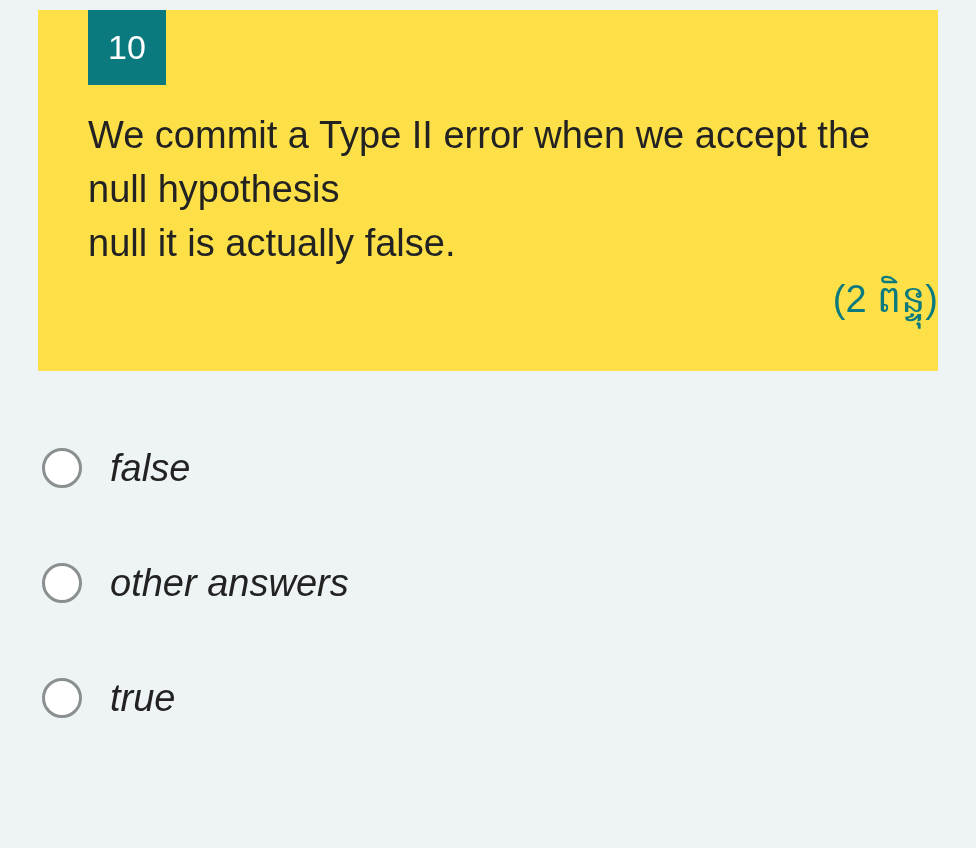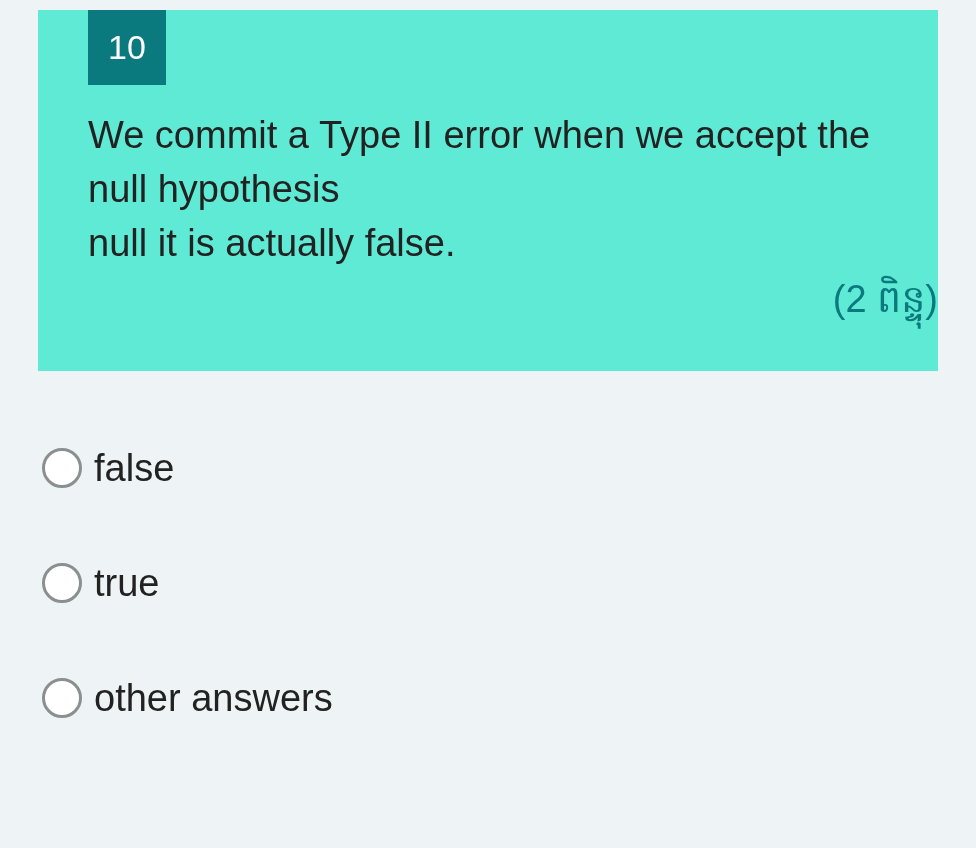--- a/index.html
+++ b/index.html
@@ -12,21 +12,21 @@
     color: #222;
   }
   .page {
     box-sizing: border-box;
     width: 976px;
     height: 848px;
     padding: 0 20px;
     background: #eef4f5;
   }
   .question-header {
-    background: #5eead4;
+    background: #fde047;
     margin: 10px 18px 0 18px;
     padding-bottom: 40px;
   }
   .qnum {
     display: inline-block;
     background: #0a7a7f;
     color: #fff;
     font-size: 34px;
     font-weight: 400;
     padding: 18px 20px;
@@ -45,23 +45,24 @@
     margin: 4px 0 0 56px;
     text-align: right;
   }
   .options {
     margin: 40px 0 0 4px;
     padding: 0;
   }
   .option {
     display: flex;
     align-items: center;
-    gap: 12px;
+    gap: 28px;
     padding: 36px 0 36px 0;
     cursor: pointer;
+    font-style: italic;
   }
   .radio {
     width: 40px;
     height: 40px;
     border: 3px solid #8a8f90;
     border-radius: 50%;
     background: #fff;
     flex-shrink: 0;
     margin-left: 18px;
     box-sizing: border-box;
@@ -87,23 +88,23 @@
 
   <div class="options">
 
     <div class="option">
       <div class="radio"></div>
       <div class="option-label">false</div>
     </div>
 
     <div class="option">
       <div class="radio"></div>
-      <div class="option-label">true</div>
+      <div class="option-label">other answers</div>
     </div>
 
     <div class="option">
       <div class="radio"></div>
-      <div class="option-label">other answers</div>
+      <div class="option-label">true</div>
     </div>
 
   </div>
 
 </div>
 
 </body></html>

